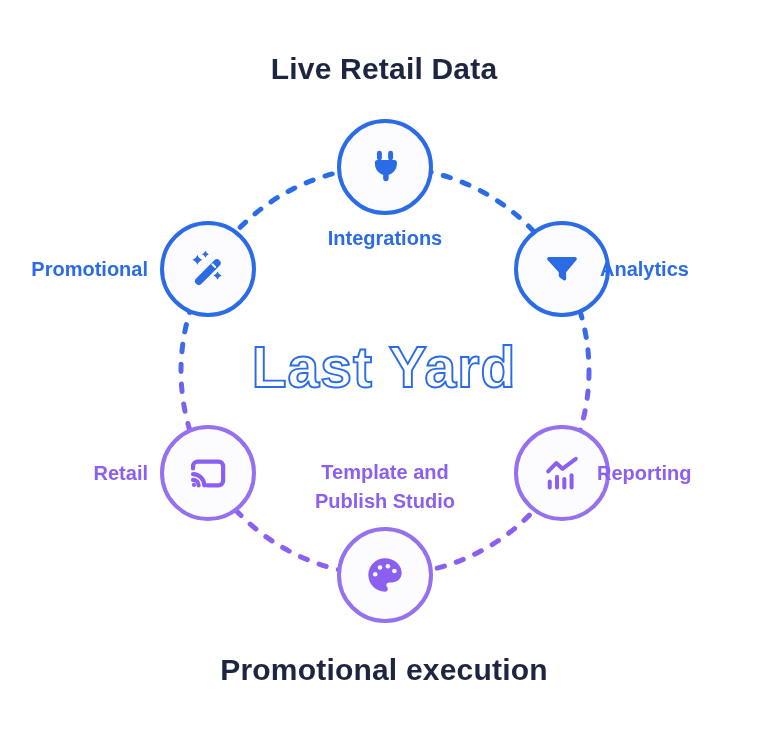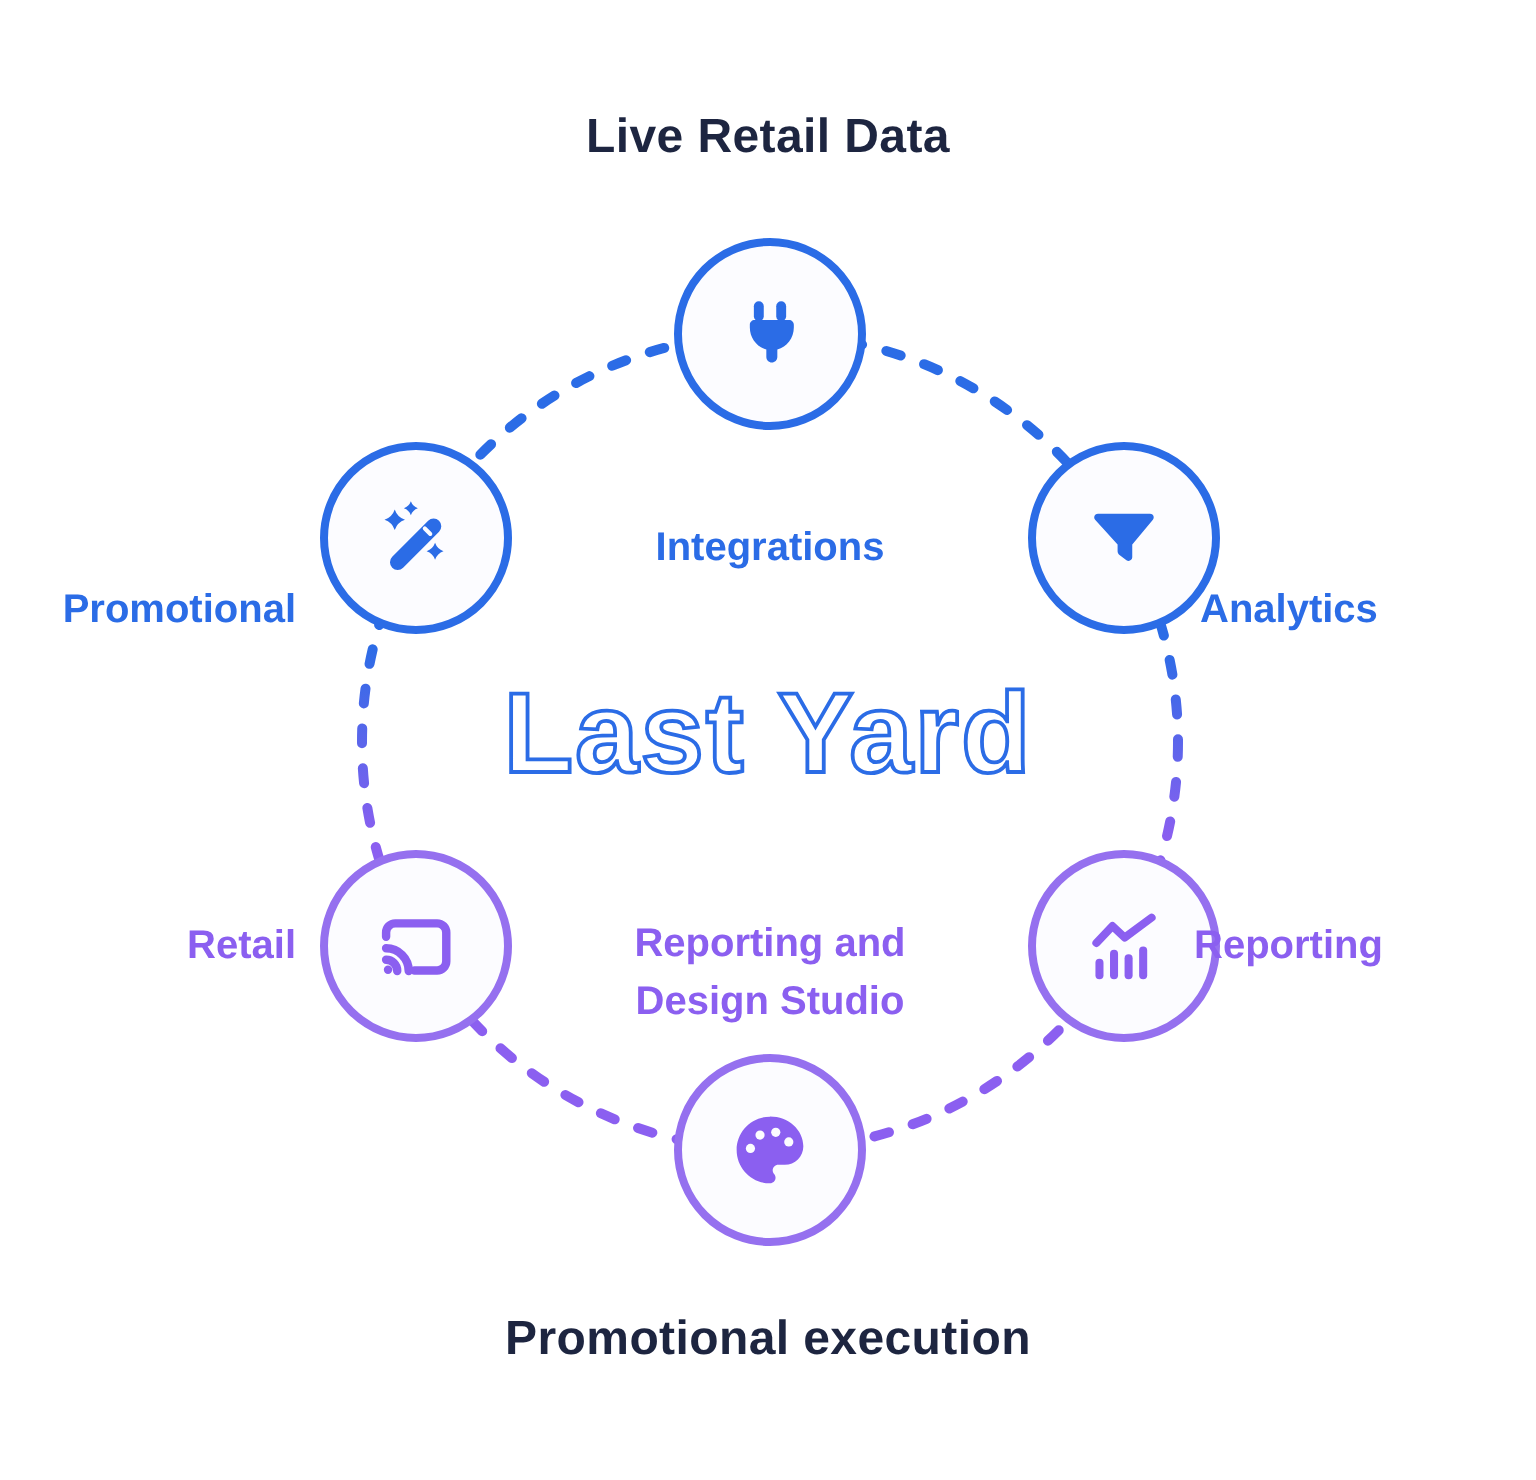--- a/index.html
+++ b/index.html
@@ -10,41 +10,41 @@
     --node-fill:#fcfcff;
     --bg:#ffffff;
   }
   html,body{margin:0;padding:0;background:var(--bg);}
   .canvas{
     position:relative;width:768px;height:740px;overflow:hidden;
     font-family:"Liberation Sans","DejaVu Sans",sans-serif;background:var(--bg);
   }
   .heading{
     position:absolute;left:0;width:768px;text-align:center;
-    font-size:24px;font-weight:800;letter-spacing:.2px;line-height:28px;color:var(--heading);
+    font-size:30px;font-weight:800;letter-spacing:.2px;line-height:28px;color:var(--heading);
   }
   .heading.top{top:55px;}
   .heading.bottom{top:656px;}
   .ring{position:absolute;left:0;top:0;}
   .logo{
     position:absolute;left:0;top:341px;width:768px;text-align:center;
     font-size:57px;font-weight:800;letter-spacing:1px;line-height:52px;
     color:transparent;-webkit-text-stroke:1.9px var(--blue);
   }
   .node{
     position:absolute;width:96px;height:96px;border-radius:50%;
     box-sizing:border-box;background:var(--node-fill);
     display:flex;align-items:center;justify-content:center;
   }
   .node.blue{border:4.5px solid var(--blue);color:var(--blue);}
   .node.purple{border:4.5px solid var(--purple-border);color:var(--purple);}
   .nlabel{
     position:absolute;font-size:20px;font-weight:800;line-height:24px;white-space:nowrap;
   }
-  .nlabel.blue{color:var(--blue);margin-top:36px;}
+  .nlabel.blue{color:var(--blue);}
   .nlabel.purple{color:var(--purple);}
   .nlabel.center{transform:translateX(-50%);}
   .nlabel.wrap{white-space:normal;width:190px;text-align:center;line-height:29px;}
   svg.icon{display:block;}
 </style>
 </head>
 <body>
 
 <div class="canvas">
 
@@ -114,17 +114,17 @@
 
   <div class="node purple" style="left:337px;top:527px;">
     <svg class="icon" viewBox="0 0 24 24" width="46" height="46" fill="currentColor">
       <path d="M12 3.3c-4.8 0-8.7 3.9-8.7 8.7s3.9 8.7 8.7 8.7c.8 0 1.45-.65 1.45-1.45 0-.38-.15-.72-.38-.98-.23-.26-.37-.6-.37-.97 0-.8.65-1.45 1.45-1.45h1.7c2.68 0 4.85-2.17 4.85-4.85 0-4.28-3.9-7.77-8.7-7.77z"></path>
       <circle cx="6.9" cy="11.6" r="1.2" fill="#fcfcff"></circle>
       <circle cx="9.4" cy="8.1" r="1.2" fill="#fcfcff"></circle>
       <circle cx="13.5" cy="7.4" r="1.2" fill="#fcfcff"></circle>
       <circle cx="16.9" cy="9.9" r="1.2" fill="#fcfcff"></circle>
     </svg>
   </div>
-  <div class="nlabel purple center wrap" style="left:385px;top:458px;">Reporting and Design Studio</div>
+  <div class="nlabel purple center wrap" style="left:385px;top:458px;">Template and Publish Studio</div>
 
   <div class="heading bottom">Promotional execution</div>
 
 </div>
 
 </body></html>

